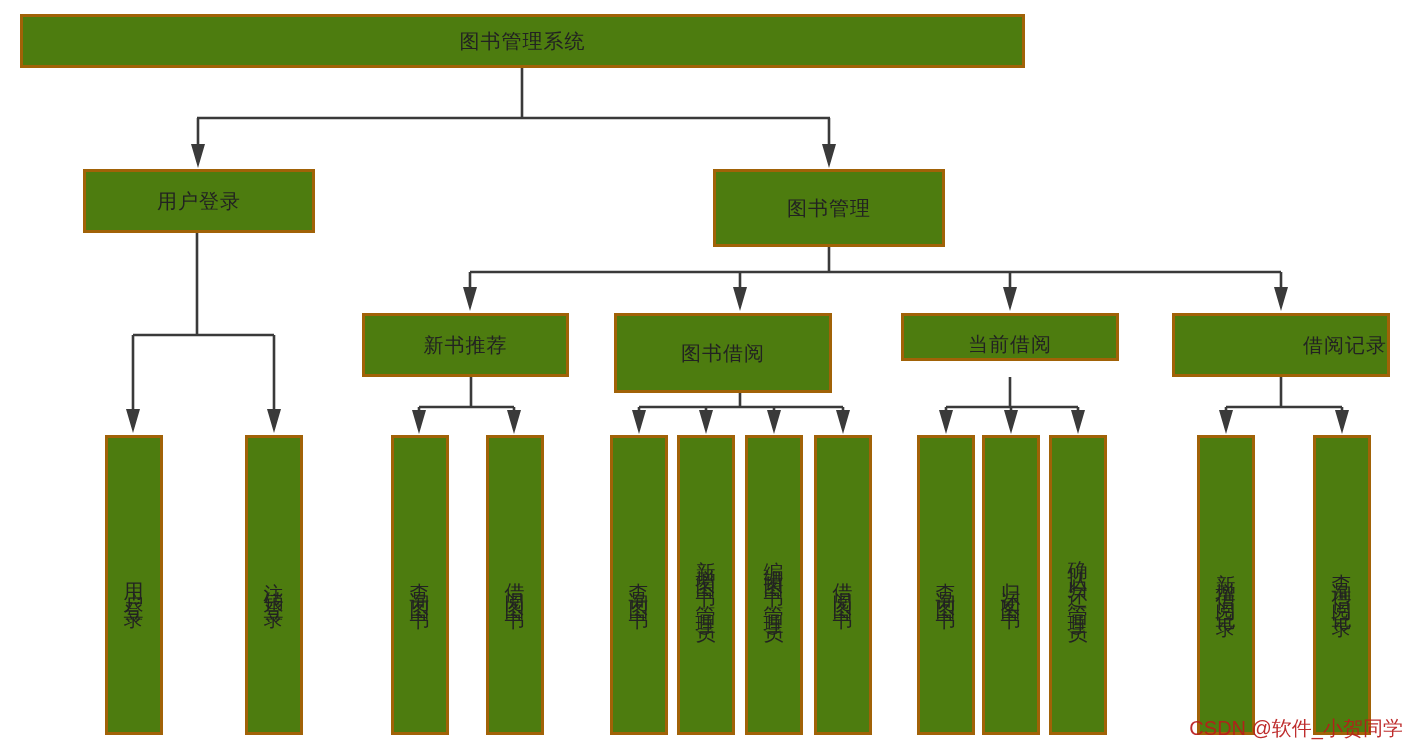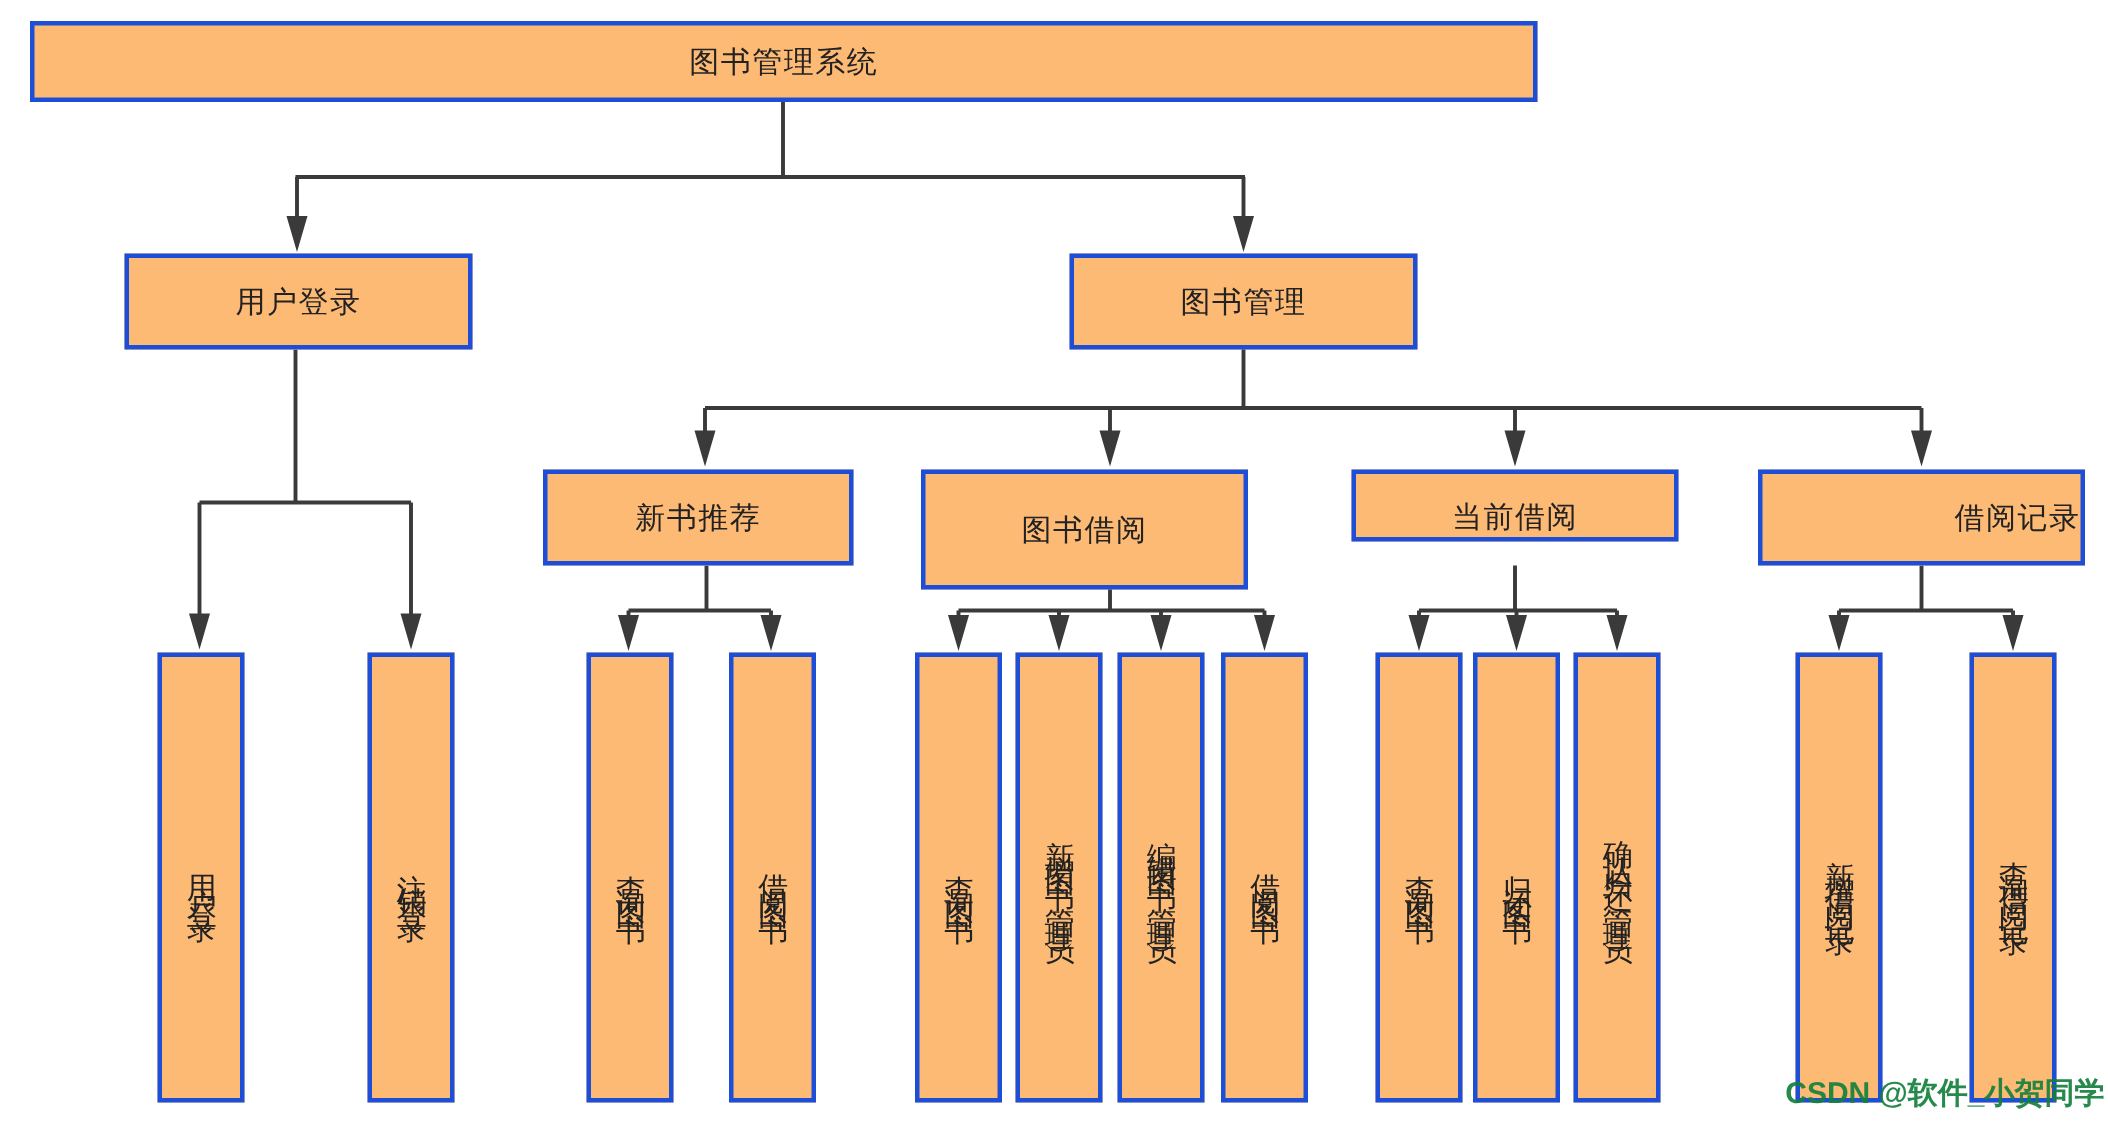--- a/index.html
+++ b/index.html
@@ -16,42 +16,42 @@
   }
   #connectors {
     position: absolute;
     left: 0; top: 0;
     width: 1405px; height: 747px;
     pointer-events: none;
   }
   .box {
     position: absolute;
     box-sizing: border-box;
-    border: 3px solid #1d4ed8;
-    background: #fdba74;
+    border: 3px solid #a16207;
+    background: #4d7c0f;
     display: flex;
     align-items: center;
     justify-content: center;
     color: #222222;
     font-size: 20px;
     letter-spacing: 1px;
     z-index: 2;
   }
   .hlabel { white-space: nowrap; }
   .vbox .vlabel {
     writing-mode: vertical-rl;
     text-orientation: mixed;
     letter-spacing: 9px;
     line-height: 1.1;
     font-size: 20px;
   }
   
   #root-box   { left: 20px;   top: 14px;  width: 1005px; height: 54px; }
   #b-user     { left: 83px;   top: 169px; width: 232px;  height: 64px; }
-  #b-mgmt     { left: 713px;  top: 169px; width: 232px;  height: 64px; }
+  #b-mgmt     { left: 713px;  top: 169px; width: 232px;  height: 78px; }
   #m-recommend{ left: 362px;  top: 313px; width: 207px;  height: 64px; }
   #m-borrow   { left: 614px;  top: 313px; width: 218px;  height: 80px; }
   #m-current  { left: 901px;  top: 313px; width: 218px;  height: 48px; align-items: flex-end; }
   #m-records  { left: 1172px; top: 313px; width: 218px;  height: 64px; justify-content: flex-end; }
   
   .vbox { top: 435px; width: 58px; height: 300px; }
   #l-login    { left: 105px; }
   #l-logout   { left: 245px; }
   #l-rec-query{ left: 391px; }
   #l-rec-borrow{ left: 486px; }
@@ -198,15 +198,15 @@
     <span class="vlabel">确认归还（管理员）</span>
   </div>
 
   <div class="box vbox" id="l-rd-add">
     <span class="vlabel">新增借阅记录</span>
   </div>
   <div class="box vbox" id="l-rd-query">
     <span class="vlabel">查询借阅记录</span>
   </div>
 
-  <div id="watermark" style="color: #15803d; font-weight: bold;">CSDN @软件_小贺同学</div>
+  <div id="watermark" style="color: #b91c1c;">CSDN @软件_小贺同学</div>
 
 </div>
 
 </body></html>

